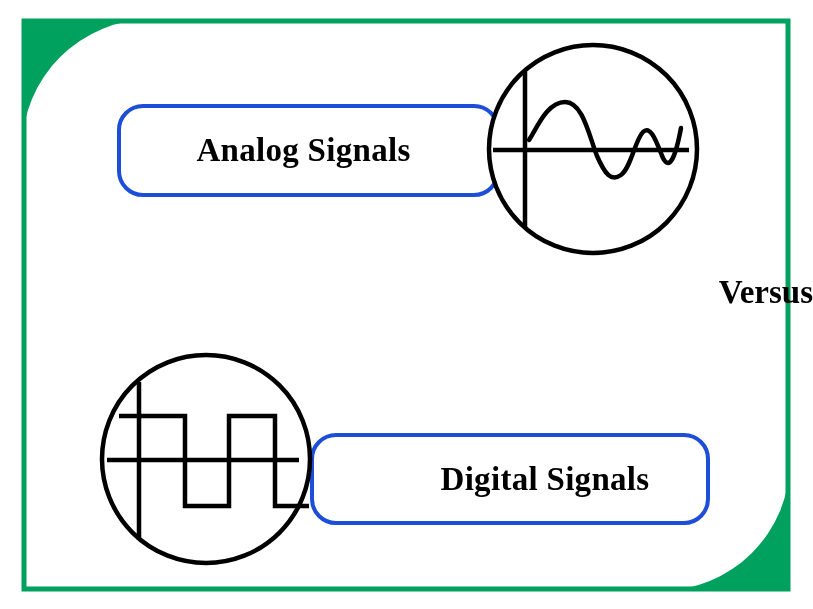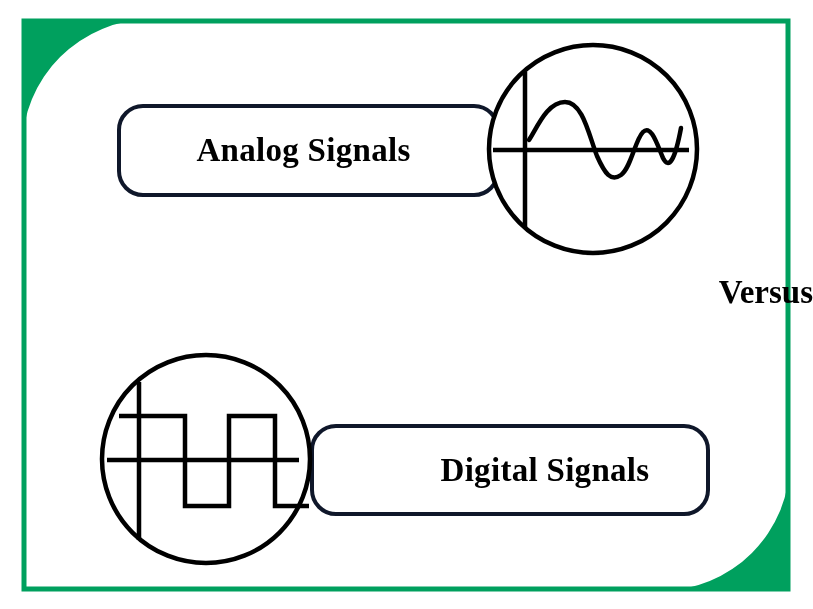--- a/index.html
+++ b/index.html
@@ -26,21 +26,21 @@
     position: absolute;
     left: 0;
     top: 0;
   }
 
   
   .pill {
     position: absolute;
     box-sizing: border-box;
     background: #ffffff;
-    border: 4px solid #0f172a;
+    border: 4px solid #1d4ed8;
     border-radius: 26px;
     display: flex;
     align-items: center;
     z-index: 2;
   }
   .pill-label {
     width: 100%;
     text-align: center;
     font-weight: bold;
     font-size: 33px;
@@ -54,21 +54,21 @@
     top: 104px;
     width: 383px;
     height: 93px;
   }
   #analog-pill .pill-label {
     padding-right: 10px;
   }
 
   #digital-pill {
     left: 310px;
-    top: 424px;
+    top: 433px;
     width: 400px;
     height: 92px;
   }
   #digital-pill .pill-label {
     padding-left: 70px;
   }
 
   
   .signal-circle {
     position: absolute;

